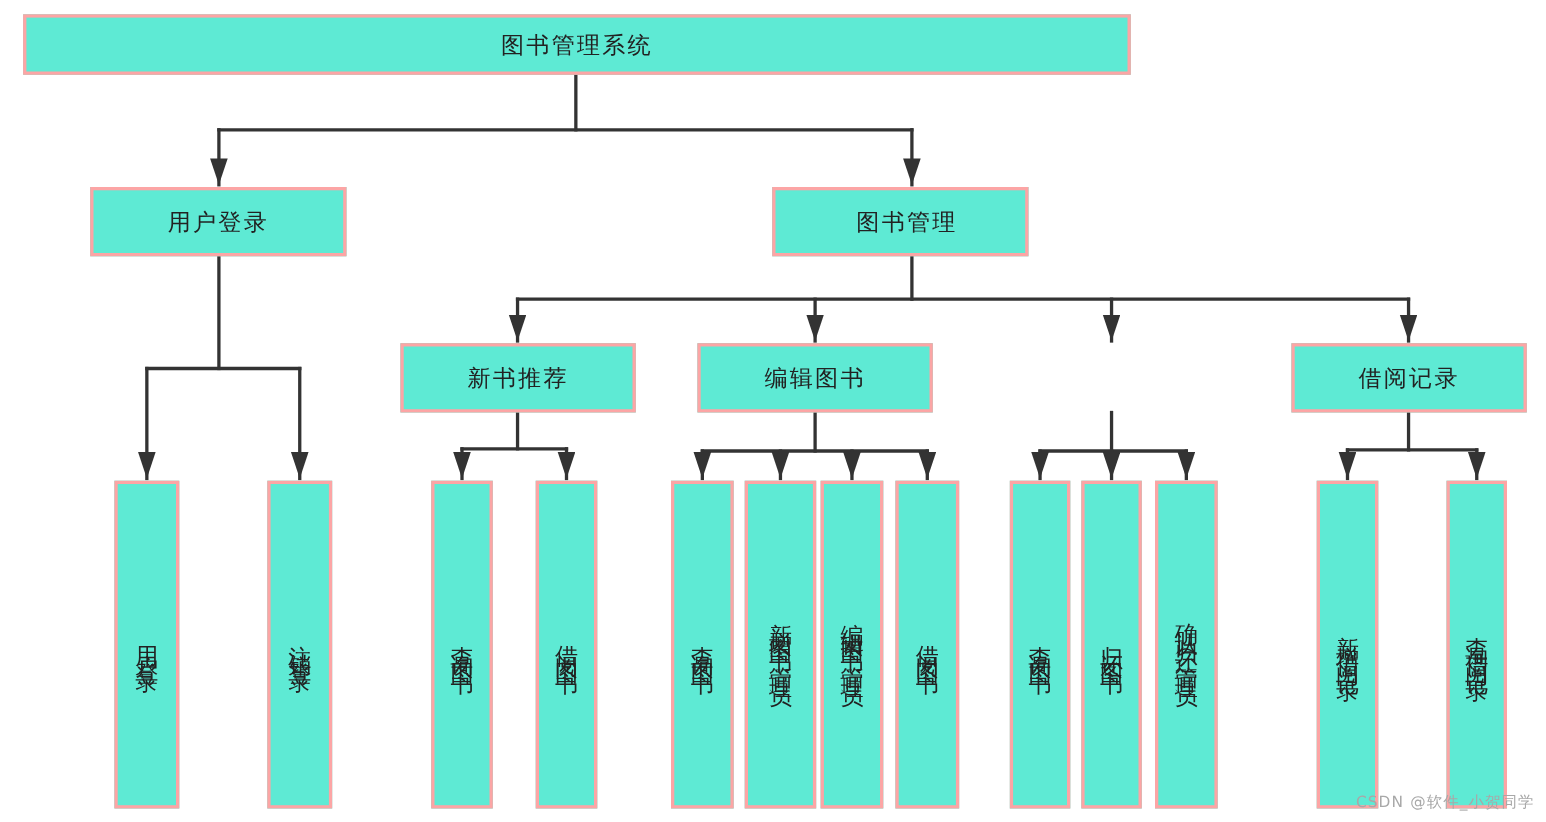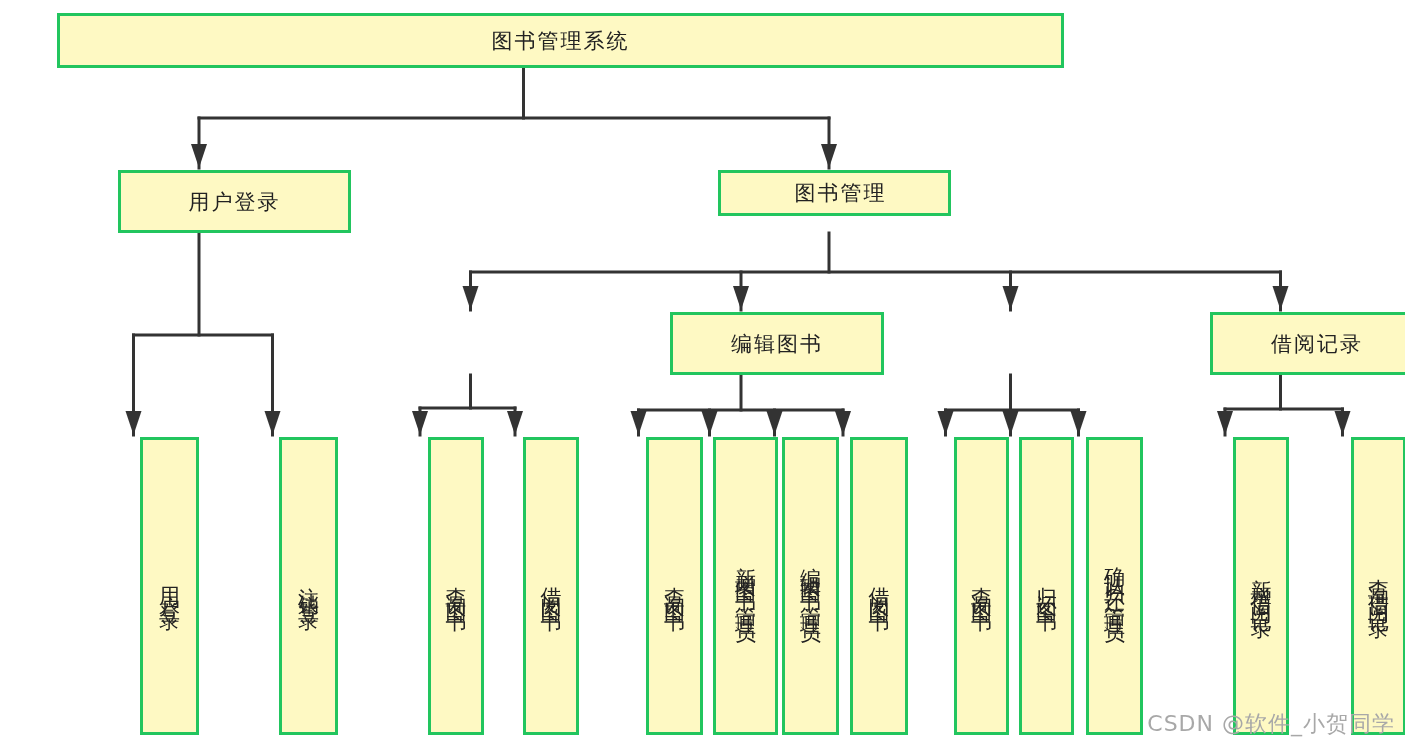--- a/index.html
+++ b/index.html
@@ -17,47 +17,46 @@
   }
   #connectors {
     position: absolute;
     left: 0;
     top: 0;
     pointer-events: none;
   }
   .box {
     position: absolute;
     box-sizing: border-box;
-    background: #fef9c3;
-    border: 3px solid #22c55e;
+    background: #5eead4;
+    border: 3px solid #fca5a5;
     display: flex;
     align-items: center;
     justify-content: center;
     color: #222222;
     font-size: 21px;
     letter-spacing: 2px;
     text-align: center;
     white-space: nowrap;
-    margin-left: 36px;
   }
   .hbox { height: 63px; top: 312px; width: 214px; }
   .leaf {
     top: 437px;
     height: 298px;
     writing-mode: vertical-rl;
     text-orientation: mixed;
     font-size: 21px;
     letter-spacing: 8px;
     white-space: normal;
   }
   .watermark {
     position: absolute;
     right: 10px;
     bottom: 8px;
-    font-size: 22px;
+    font-size: 14px;
     color: #a8a8a8;
     letter-spacing: 1px;
   }
 </style>
 </head>
 <body>
 
 <div id="canvas">
 
   <svg id="connectors" width="1405" height="747" viewBox="0 0 1405 747">
@@ -106,22 +105,23 @@
       <line x1="1280.5" y1="375" x2="1280.5" y2="409"></line>
       <line x1="1225" y1="409" x2="1342.5" y2="409"></line>
       <line x1="1225" y1="409" x2="1225" y2="435" marker-end="url(#ah)"></line>
       <line x1="1342.5" y1="409" x2="1342.5" y2="435" marker-end="url(#ah)"></line>
     </g>
   </svg>
 
   <div class="box" style="left:21px; top:13px; width:1007px; height:55px;">图书管理系统</div>
 
   <div class="box" style="left:82px; top:170px; width:233px; height:63px;">用户登录</div>
-  <div class="box" style="left:682px; top:170px; width:233px; height:46px;padding-left:12px;">图书管理</div>
+  <div class="box" style="left:702px; top:170px; width:233px; height:63px;padding-left:12px;">图书管理</div>
 
+  <div class="box hbox" style="left:364px;">新书推荐</div>
   <div class="box hbox" style="left:634px;">编辑图书</div>
   <div class="box hbox" style="left:1174px;">借阅记录</div>
 
   <div class="box leaf" style="left:104px; width:59px;">用户登录</div>
   <div class="box leaf" style="left:243px; width:59px;">注销登录</div>
 
   <div class="box leaf" style="left:392px; width:56px;">查询图书</div>
   <div class="box leaf" style="left:487px; width:56px;">借阅图书</div>
 
   <div class="box leaf" style="left:610px; width:57px;">查询图书</div>

